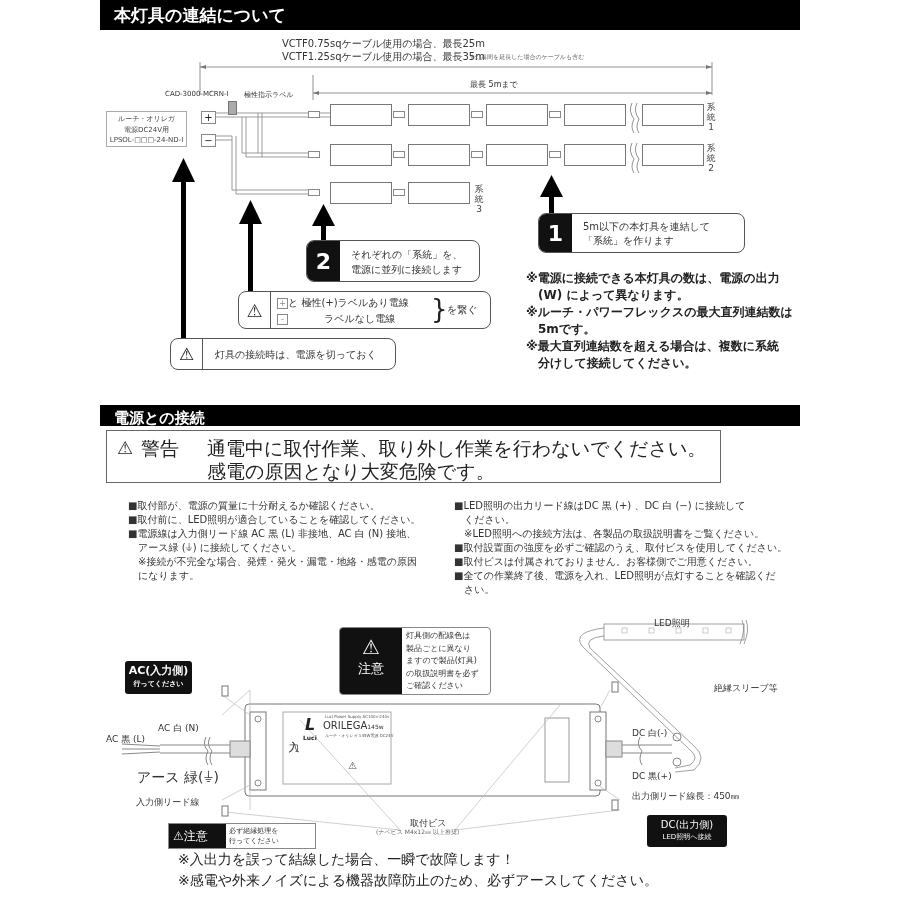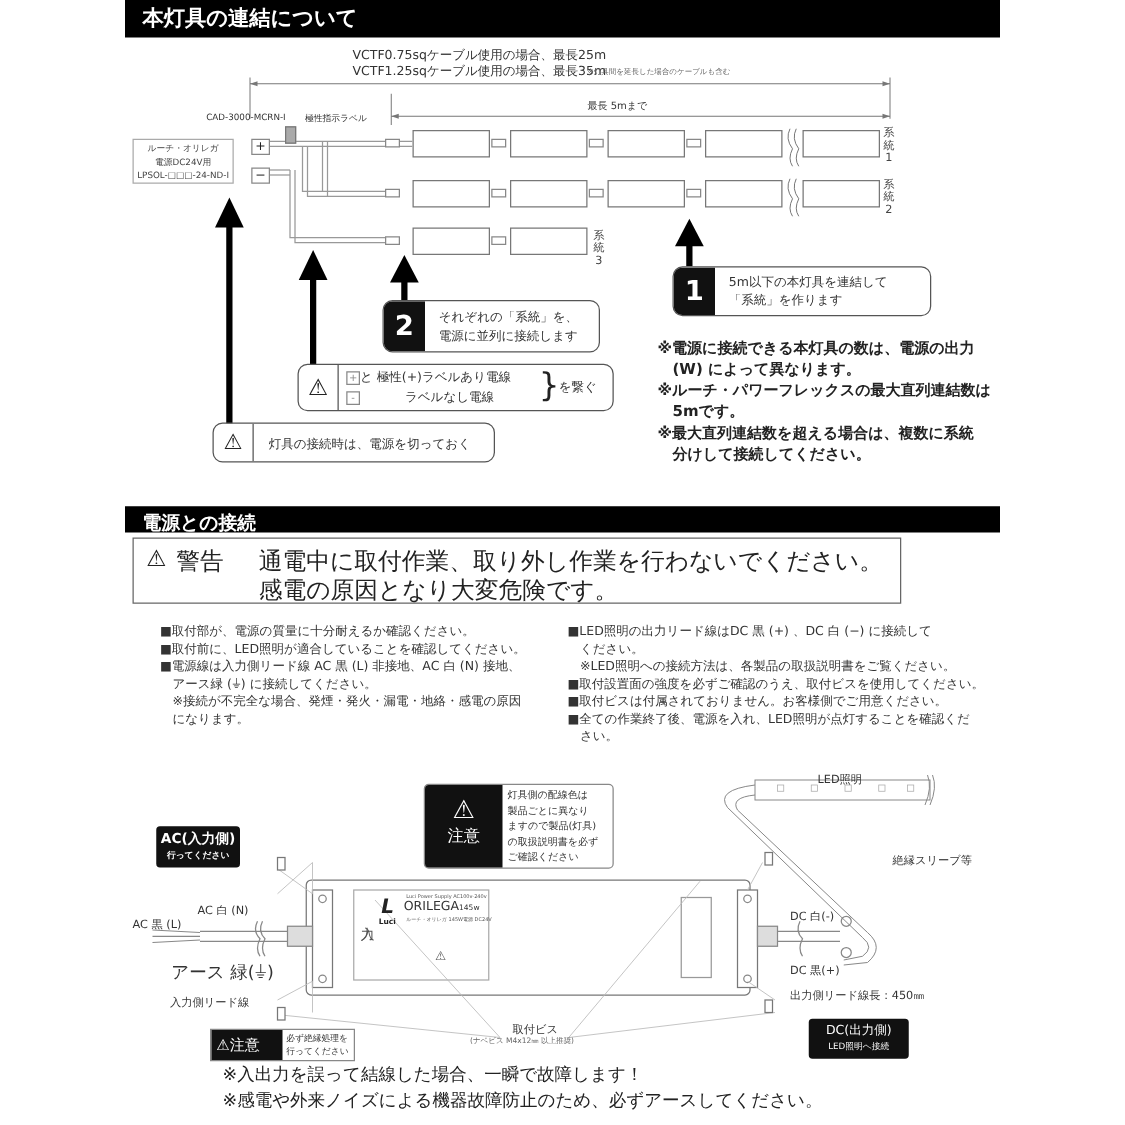--- a/index.html
+++ b/index.html
@@ -314,21 +314,21 @@
 <div class="t" style="left:136px;top:796px;font-size:9px;">入力側リード線</div>
 <div class="t" style="left:654px;top:617px;font-size:9px;">LED照明</div>
 <div class="t" style="left:700px;top:682px;font-size:9px;padding-left:14px;">絶縁スリーブ等</div>
 <div class="t" style="left:632px;top:727px;font-size:9px;">DC 白(-)</div>
 <div class="t" style="left:632px;top:770px;font-size:9px;">DC 黒(+)</div>
 <div class="t" style="left:632px;top:790px;font-size:9px;">出力側リード線長：450㎜</div>
 
 <div class="t" style="left:410px;top:817px;font-size:9px;">取付ビス</div>
 <div class="t" style="left:376px;top:828px;font-size:6px;color:#666;">(ナベビス M4x12㎜ 以上推奨)</div>
 
-<div class="abs" style="left:168px;top:823px;width:116px;height:26px;border:1px solid #888;overflow:hidden;box-sizing:border-box;background:#fff;">
+<div class="abs" style="left:168px;top:823px;width:148px;height:26px;border:1px solid #888;overflow:hidden;box-sizing:border-box;background:#fff;">
   <div class="abs" style="left:0;top:0;width:57px;height:26px;background:#111;color:#fff;font-size:12px;line-height:24px;padding-left:4px;box-sizing:border-box;white-space:nowrap;">
     <span>⚠</span><span>注意</span>
   </div>
   <div class="abs" style="left:60px;top:2px;font-size:7px;line-height:10px;color:#333;white-space:nowrap;">
     <div>必ず絶縁処理を</div>
     <div>行ってください</div>
   </div>
 </div>
 
 <div class="blackbox" style="left:636px;top:815px;width:80px;height:32px;margin-left:11px;">

